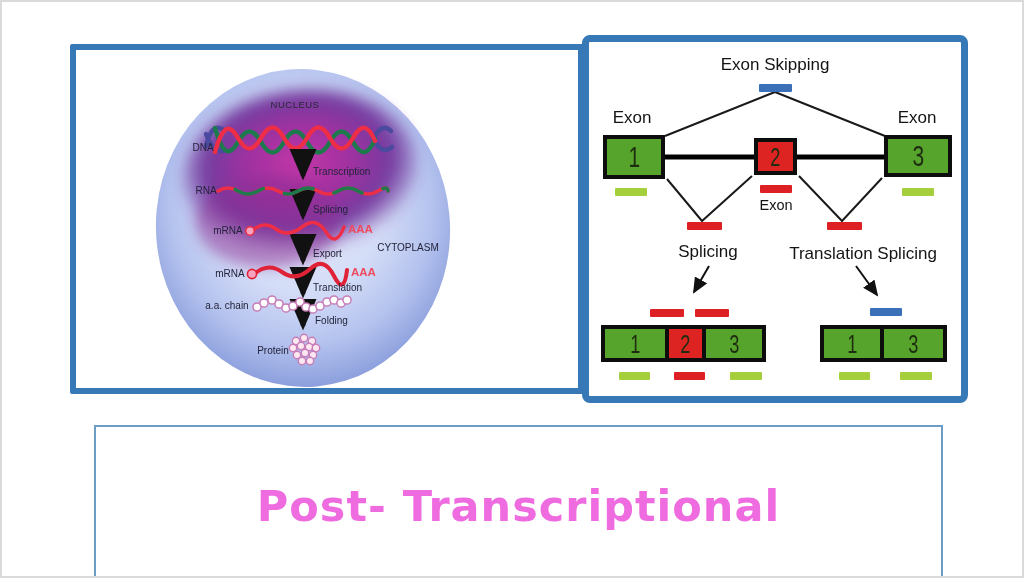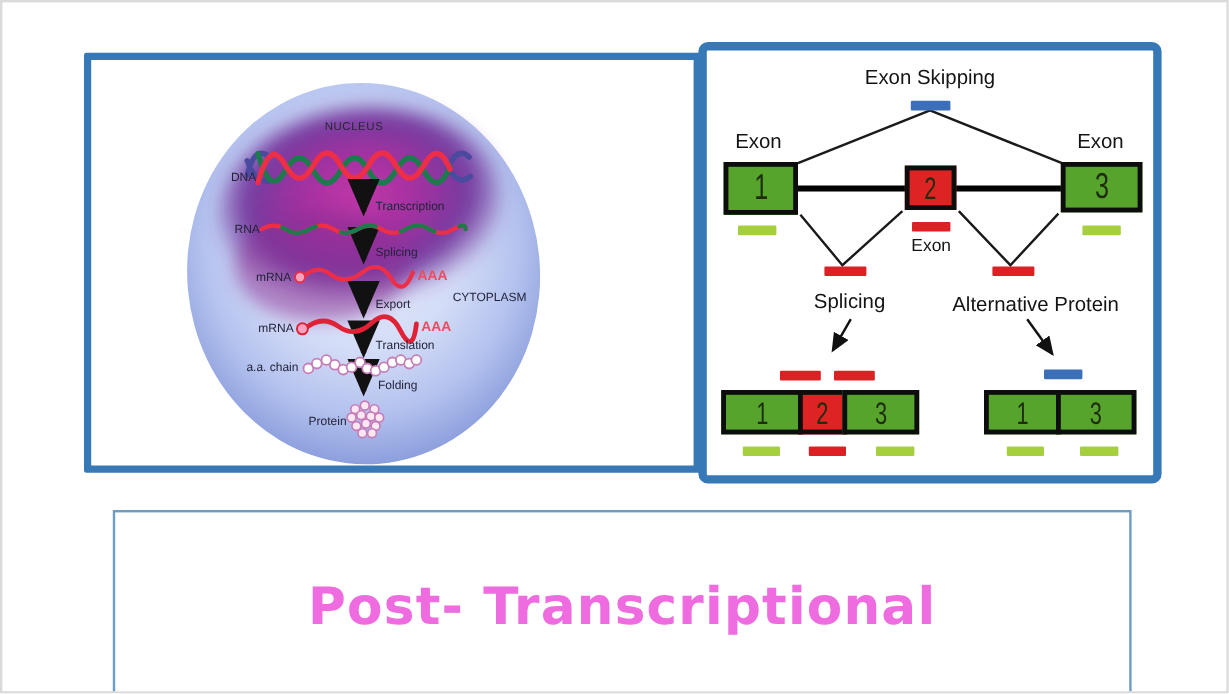--- a/index.html
+++ b/index.html
@@ -196,21 +196,21 @@
 
       <div class="bar bar-yellow" style="left:26px; top:146px; width:32px;"></div>
       <div class="bar bar-red" style="left:171px; top:143px; width:32px;"></div>
       <div class="bar bar-yellow" style="left:313px; top:146px; width:32px;"></div>
       <div class="rp-label big" style="left:147px; top:155px; width:80px;">Exon</div>
 
       <div class="bar bar-red" style="left:98px; top:180px; width:35px;"></div>
       <div class="bar bar-red" style="left:238px; top:180px; width:35px;"></div>
 
       <div class="rp-label" style="left:59px; top:200px; width:120px;">Splicing</div>
-      <div class="rp-label" style="left:193px; top:202px; width:162px;">Alternative Protein</div>
+      <div class="rp-label" style="left:193px; top:202px; width:162px;">Translation Splicing</div>
 
       <div class="bar bar-red" style="left:61px; top:267px; width:34px;"></div>
       <div class="bar bar-red" style="left:106px; top:267px; width:34px;"></div>
       <div class="box-group" style="left:12px; top:283px;">
         <div class="exon-box exon-green" style="width:68px; height:37px;">
           <span class="exon-num small">1</span>
         </div>
         <div class="exon-box exon-red" style="width:41px; height:37px;">
           <span class="exon-num small">2</span>
         </div>

